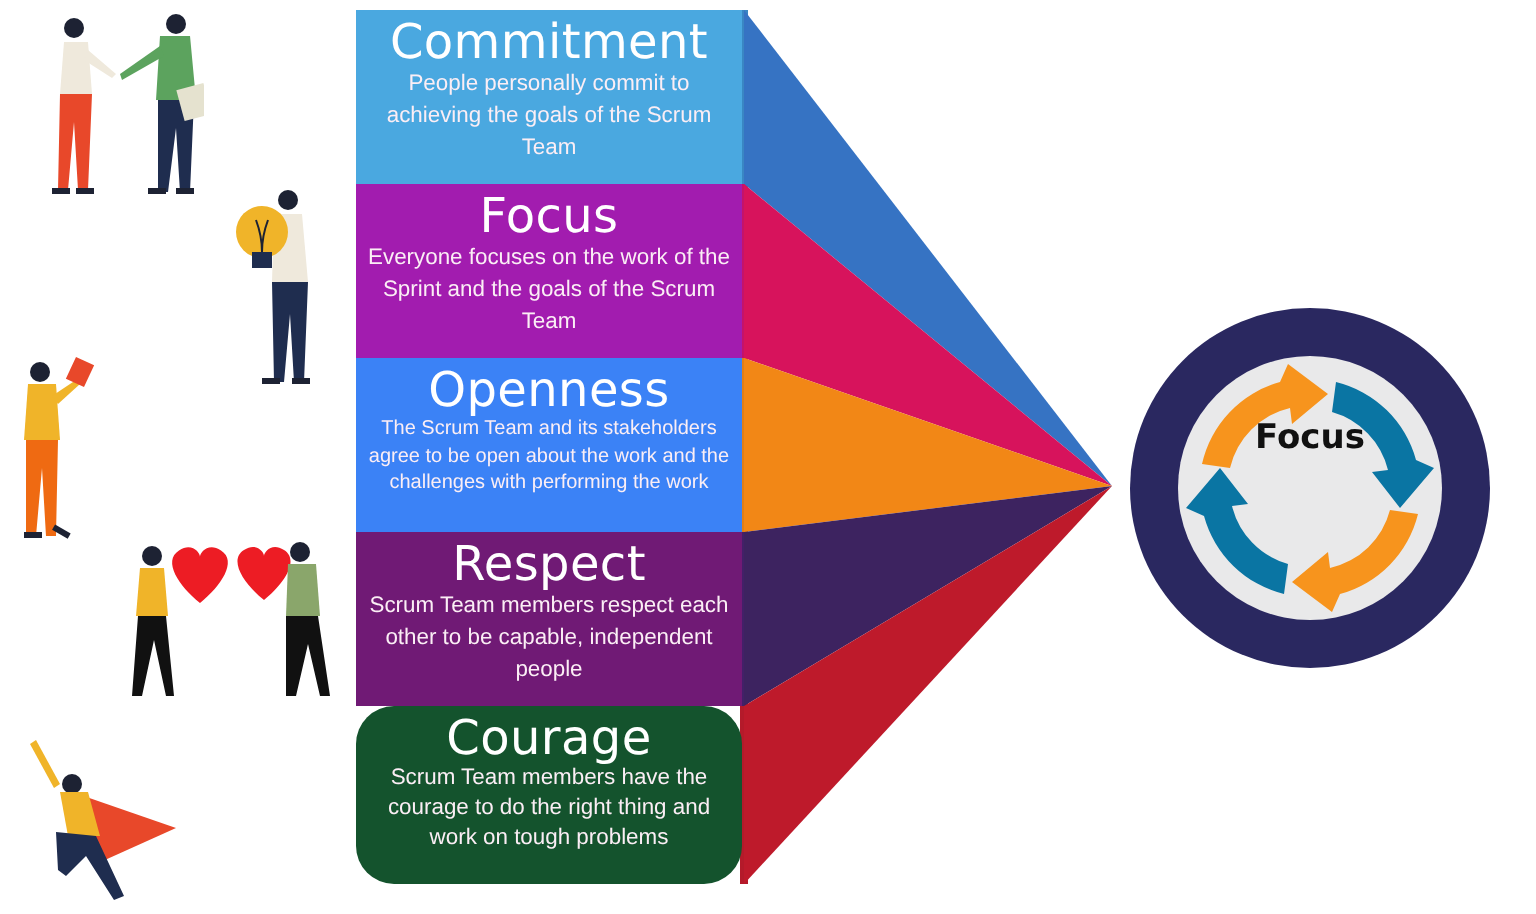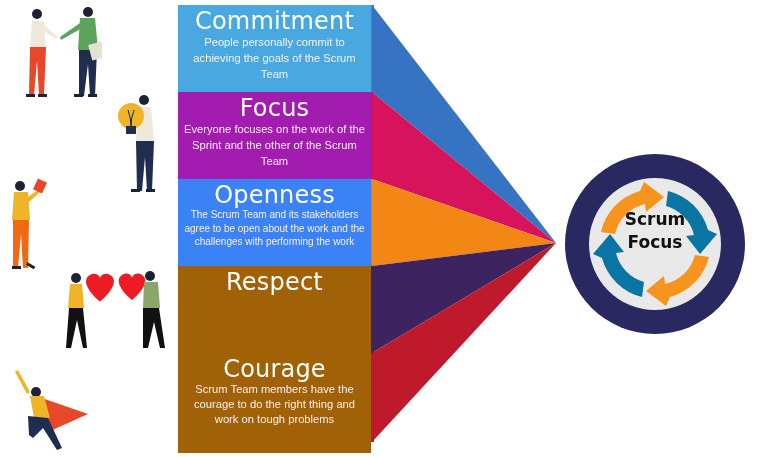--- a/index.html
+++ b/index.html
@@ -48,36 +48,36 @@
       </g>
     </g>
   </svg>
 
   <div class="box" style="top:5px;height:87px;background:#4aa8e0;">
     <div class="title">Commitment</div>
     <div class="desc">People personally commit to achieving the goals of the Scrum Team</div>
   </div>
   <div class="box" style="top:92px;height:87px;background:#a21caf;">
     <div class="title">Focus</div>
-    <div class="desc">Everyone focuses on the work of the Sprint and the other of the Scrum Team</div>
+    <div class="desc">Everyone focuses on the work of the Sprint and the goals of the Scrum Team</div>
   </div>
   <div class="box" style="top:179px;height:87px;background:#3b82f6;">
     <div class="title">Openness</div>
     <div class="desc small">The Scrum Team and its stakeholders agree to be open about the work and the challenges with performing the work</div>
   </div>
-  <div class="box" style="top:266px;height:87px;background:#a16207;">
+  <div class="box" style="top:266px;height:87px;background:#701a75;">
     <div class="title">Respect</div>
+    <div class="desc">Scrum Team members respect each other to be capable, independent people</div>
   </div>
-  <div class="box" style="top:353px;height:100px;background:#a16207;overflow:hidden;">
+  <div class="box" style="top:353px;height:89px;background:#14532d;overflow:hidden;border-radius:19px;">
     <div class="title">Courage</div>
     <div class="desc" style="line-height:15px;">Scrum Team members have the courage to do the right thing and work on tough problems</div>
   </div>
 
   <div class="center-label">
-    <div>Scrum</div>
     <div>Focus</div>
   </div>
 
   <svg class="illus" style="left:12px;top:3px;" width="90" height="98" viewBox="0 0 90 98">
 
     <circle cx="25" cy="11" r="5" fill="#1d2233"></circle>
     <path d="M20 18 h12 l2 26 h-16 z" fill="#efe9dc"></path>
     <path d="M18 44 h16 l-2 48 h-5 l-2-34 l-3 34 h-5 z" fill="#e8482a"></path>
     <rect x="14" y="91" width="9" height="3" fill="#1d2233"></rect>
       <rect x="26" y="91" width="9" height="3" fill="#1d2233"></rect>

